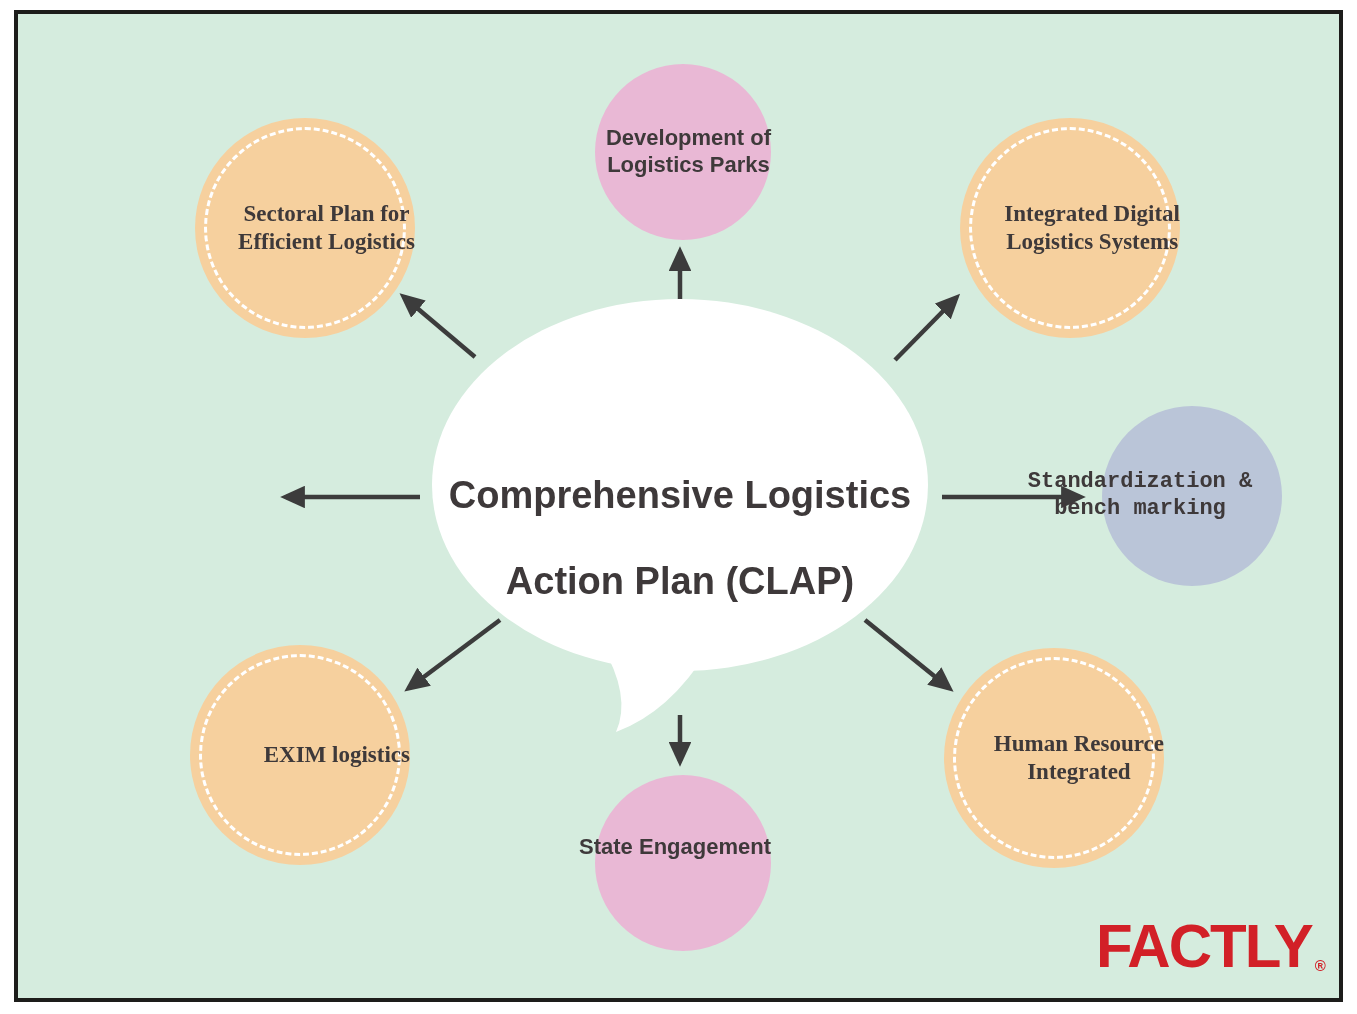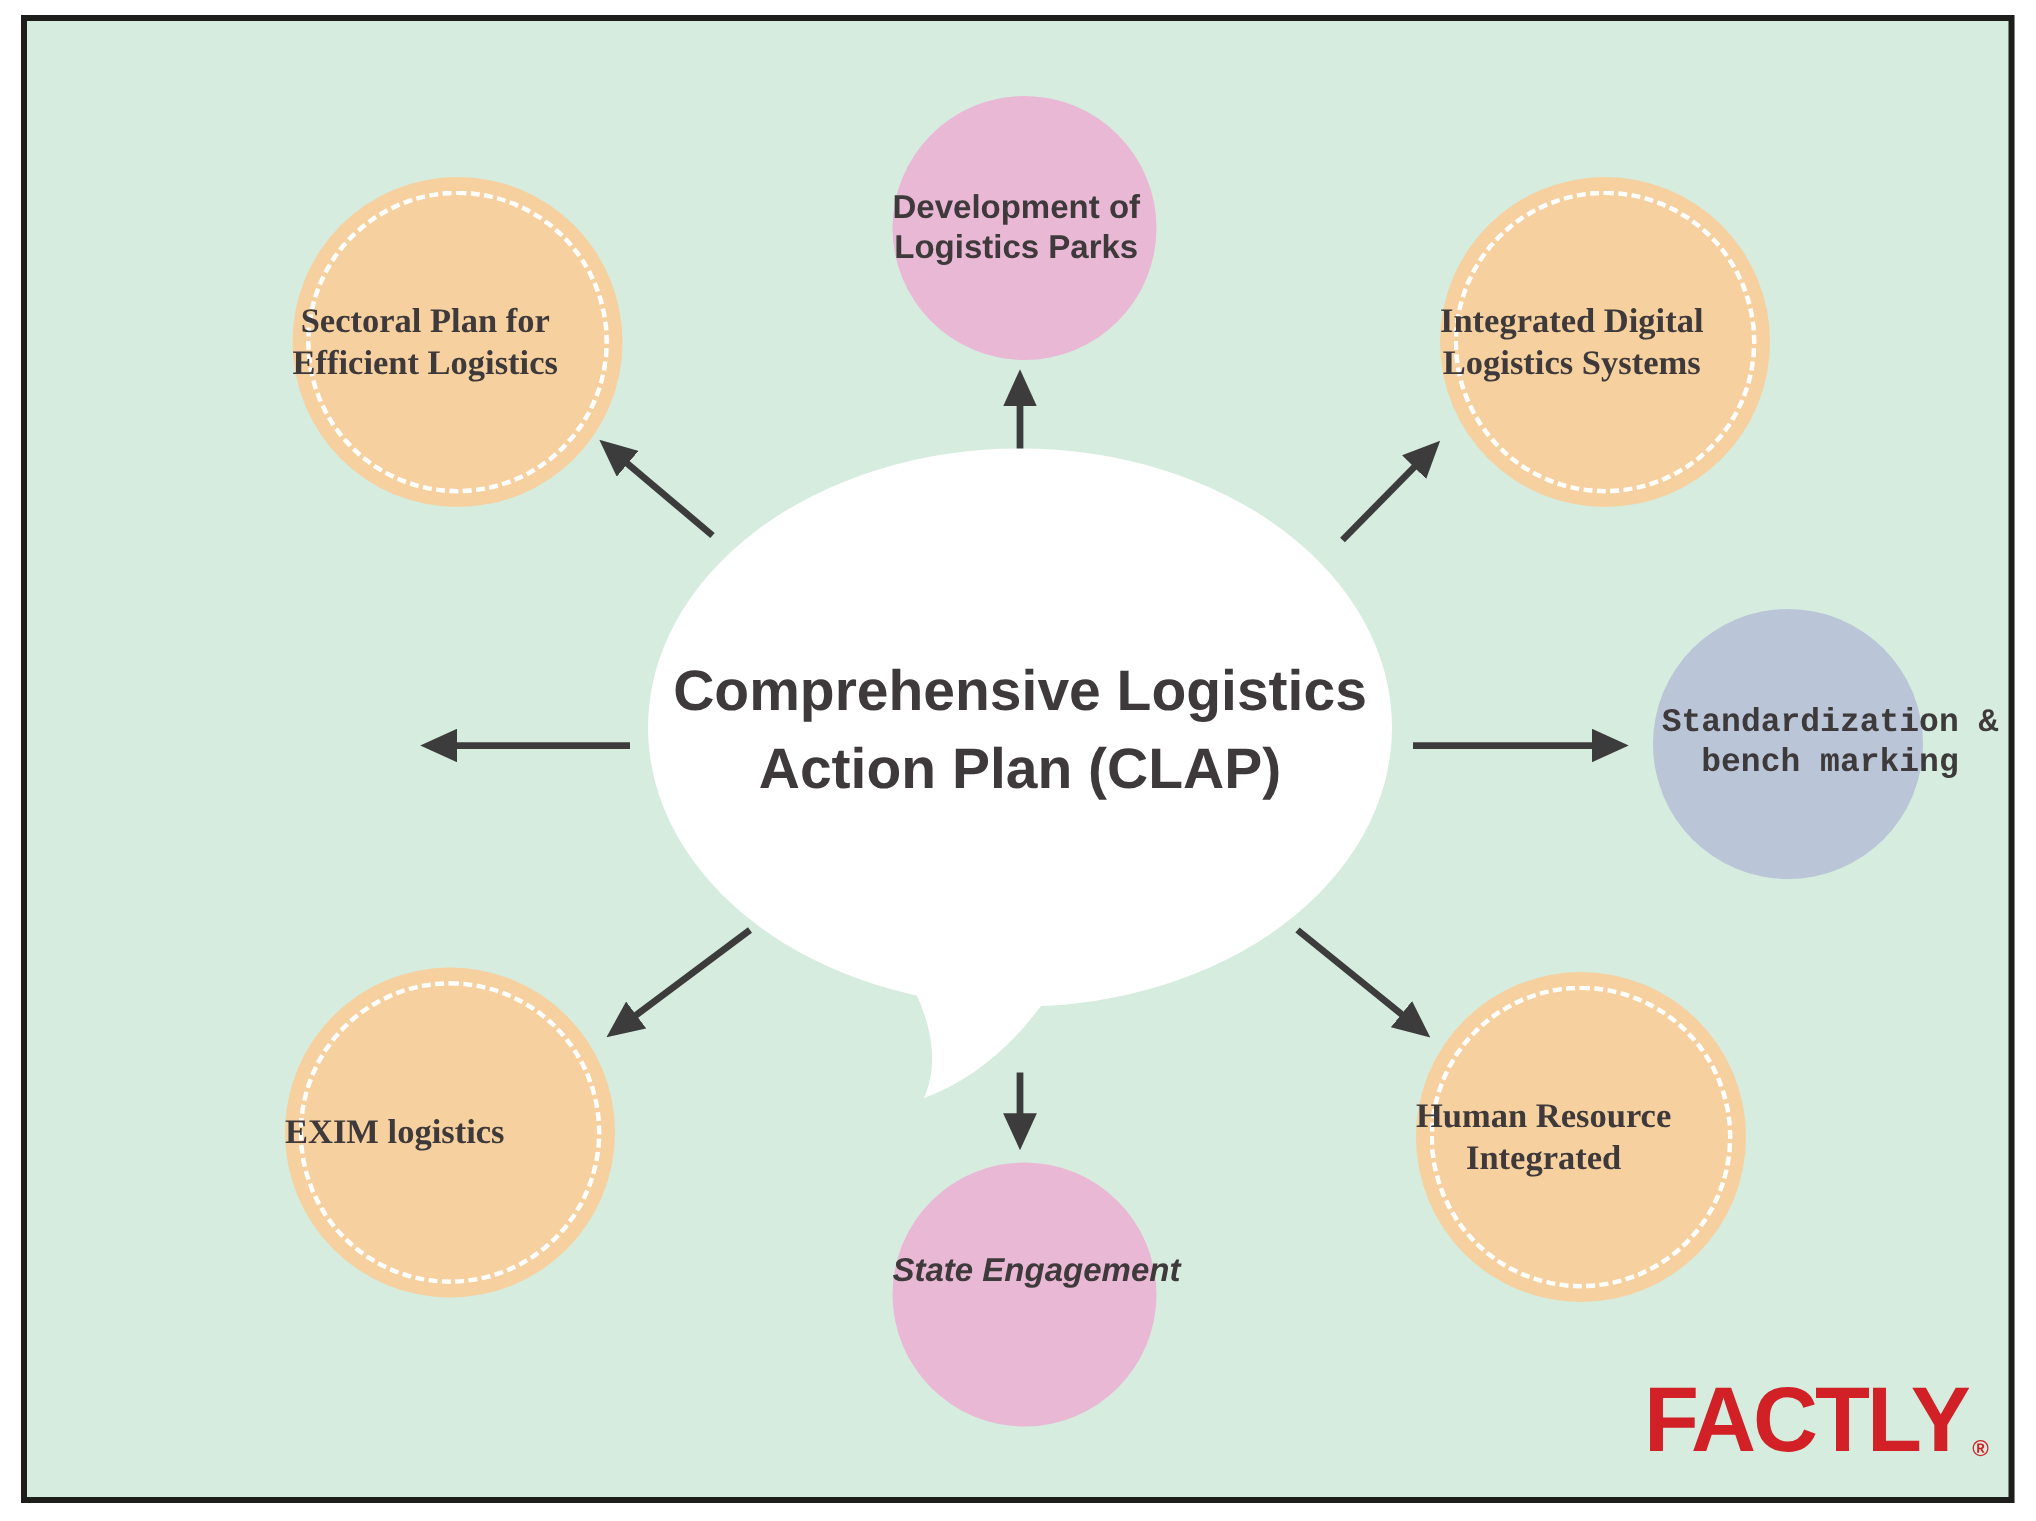--- a/index.html
+++ b/index.html
@@ -37,21 +37,21 @@
     stroke-width:4.5;
     fill:none;
   }
   #ah path{fill:var(--c-arrow);}
   .bubble-shape{fill:var(--c-bubble-fill);}
   .node{
     position:absolute;
     border-radius:50%;
     display:flex;
     align-items:center;
-    justify-content:flex-start;
+    justify-content:flex-end;
   }
   .node.pink{background:var(--c-node-pink);}
   .node.orange{background:var(--c-node-orange);font-family:Liberation Serif, serif;}
   .node.blue{background:var(--c-node-blue);}
   .ring{
     position:absolute;
     inset:9px;
     border:3px dashed var(--c-dashed-ring);
     border-radius:50%;
     pointer-events:none;
@@ -67,36 +67,36 @@
     flex:0 0 auto;
   }
   .label span{display:block;white-space:nowrap;}
   .n-top{left:577px;top:50px;width:176px;height:176px;}
   .n-top-left{left:177px;top:104px;width:220px;height:220px;}
   .n-top-right{left:942px;top:104px;width:220px;height:220px;}
   .n-left{left:75px;top:395px;width:176px;height:176px;}
   .n-right{left:1084px;top:392px;width:180px;height:180px;font-family:Liberation Mono, monospace;}
   .n-bottom-left{left:172px;top:631px;width:220px;height:220px;}
   .n-bottom-right{left:926px;top:634px;width:220px;height:220px;}
-  .n-bottom{left:577px;top:761px;width:176px;height:176px;font-style:italic;}
+  .n-bottom{left:577px;top:761px;width:176px;height:176px;}
   .n-top-left .label,.n-top-right .label,
   .n-bottom-left .label,.n-bottom-right .label{font-size:23px;}
   .n-right .label{width:260px;transform:translateX(-12px);}
   .n-bottom .label{transform:translateY(-16px);}
   .center-title{
     position:absolute;
     left:412px;top:421px;width:500px;
     text-align:center;
     font-weight:700;
     font-size:38px;
     line-height:1.38;
     color:var(--c-text);
     z-index:3;
   }
-  .center-title span{display:block;white-space:nowrap;}
+  .center-title span{display:block;white-space:nowrap;margin-top:34px;}
   .logo{
     position:absolute;
     left:1078px;top:903px;
     display:flex;
     align-items:flex-end;
     color:var(--c-logo-red);
     font-weight:700;
     font-size:60px;
     line-height:1;
     letter-spacing:-2px;

